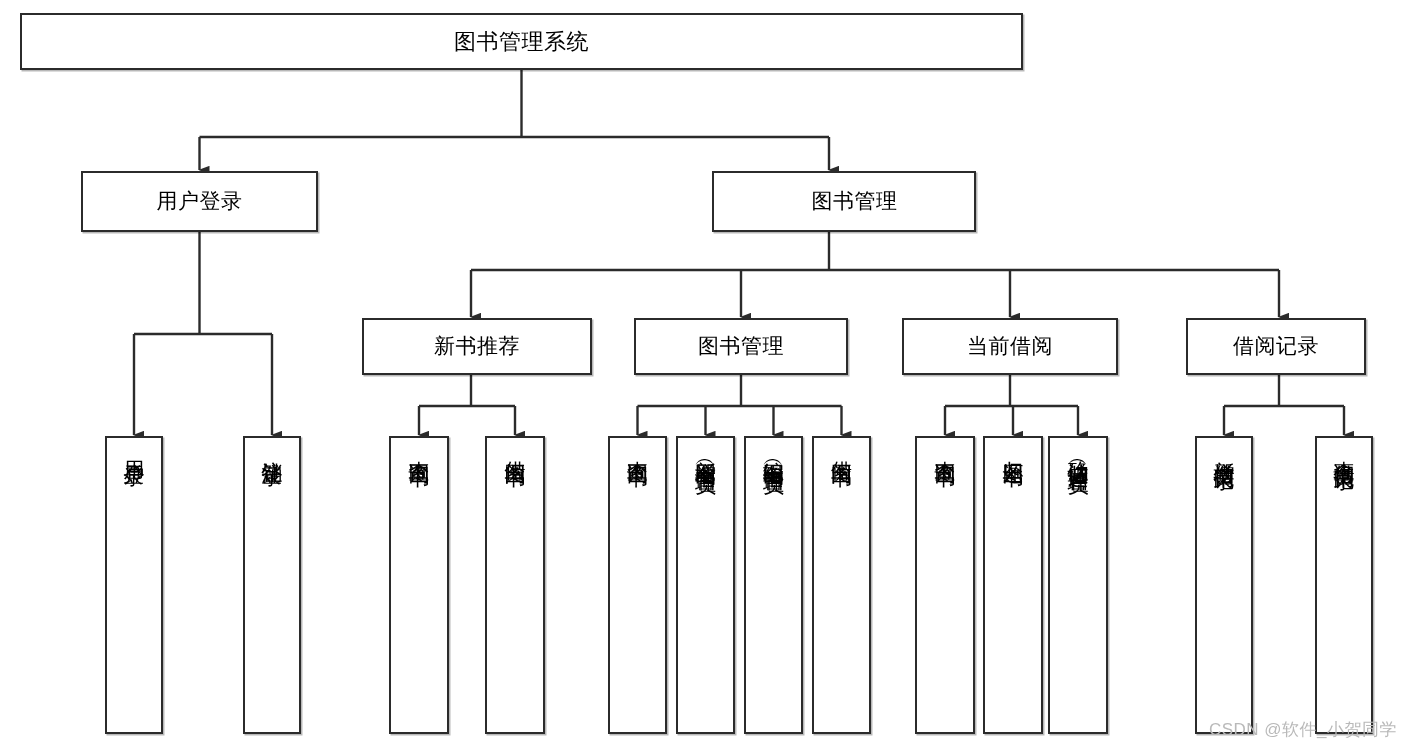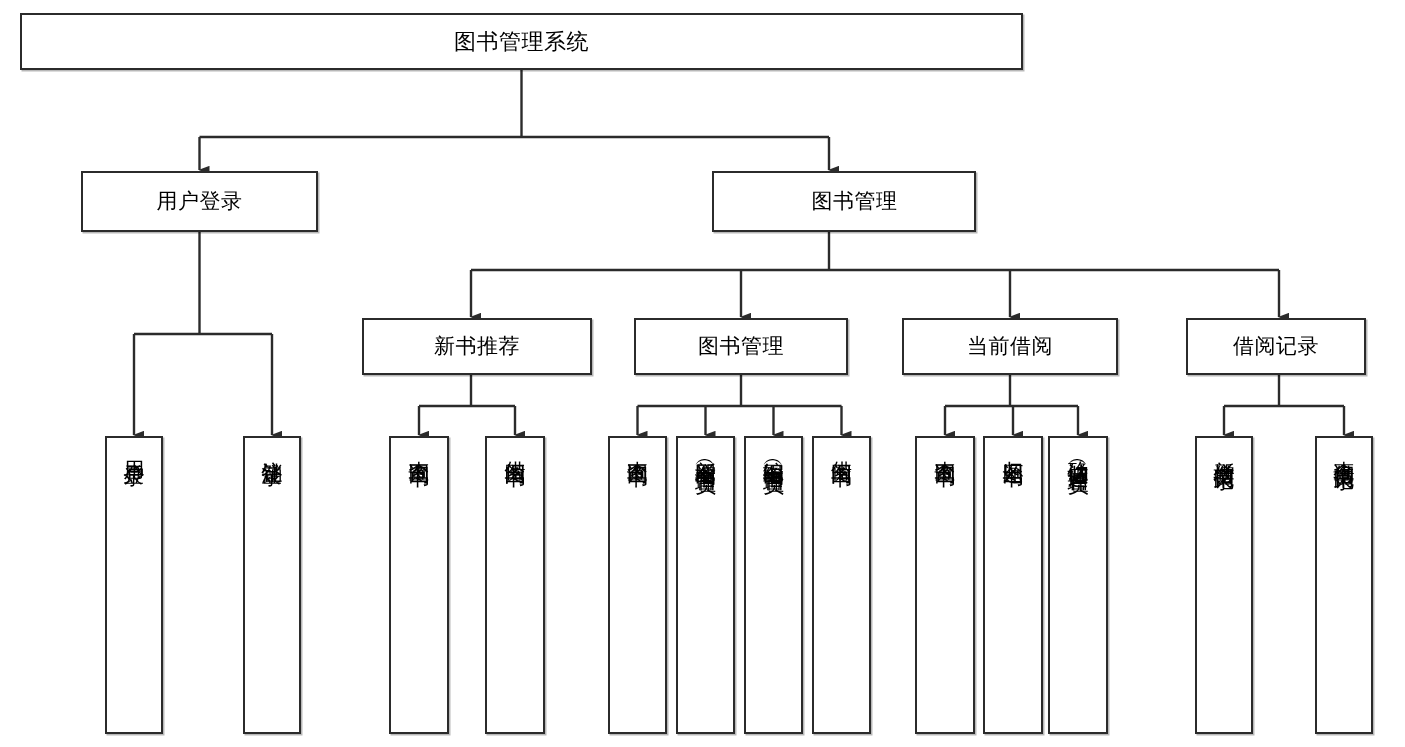--- a/index.html
+++ b/index.html
@@ -173,13 +173,14 @@
       <div class="node vertical" style="left: 1048px; top: 436px; width: 60px; height: 298px;">
         <span class="label">确认归还（管理员）</span>
       </div>
       <div class="node vertical" style="left: 1195px; top: 436px; width: 58px; height: 298px;">
         <span class="label">新增借阅记录</span>
       </div>
       <div class="node vertical" style="left: 1315px; top: 436px; width: 58px; height: 298px;">
         <span class="label">查询借阅记录</span>
       </div>
     </div>
+  <div class="watermark">CSDN @软件_小贺同学</div>
 </div>
 
 </body></html>

